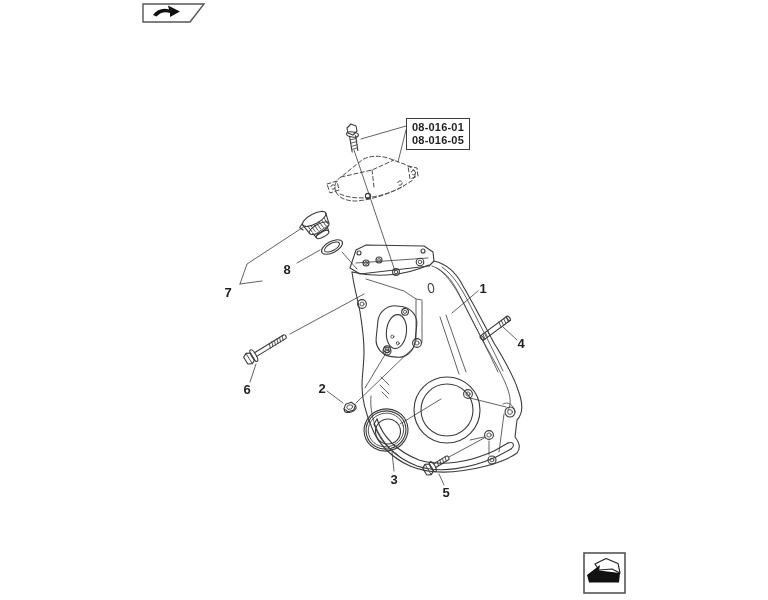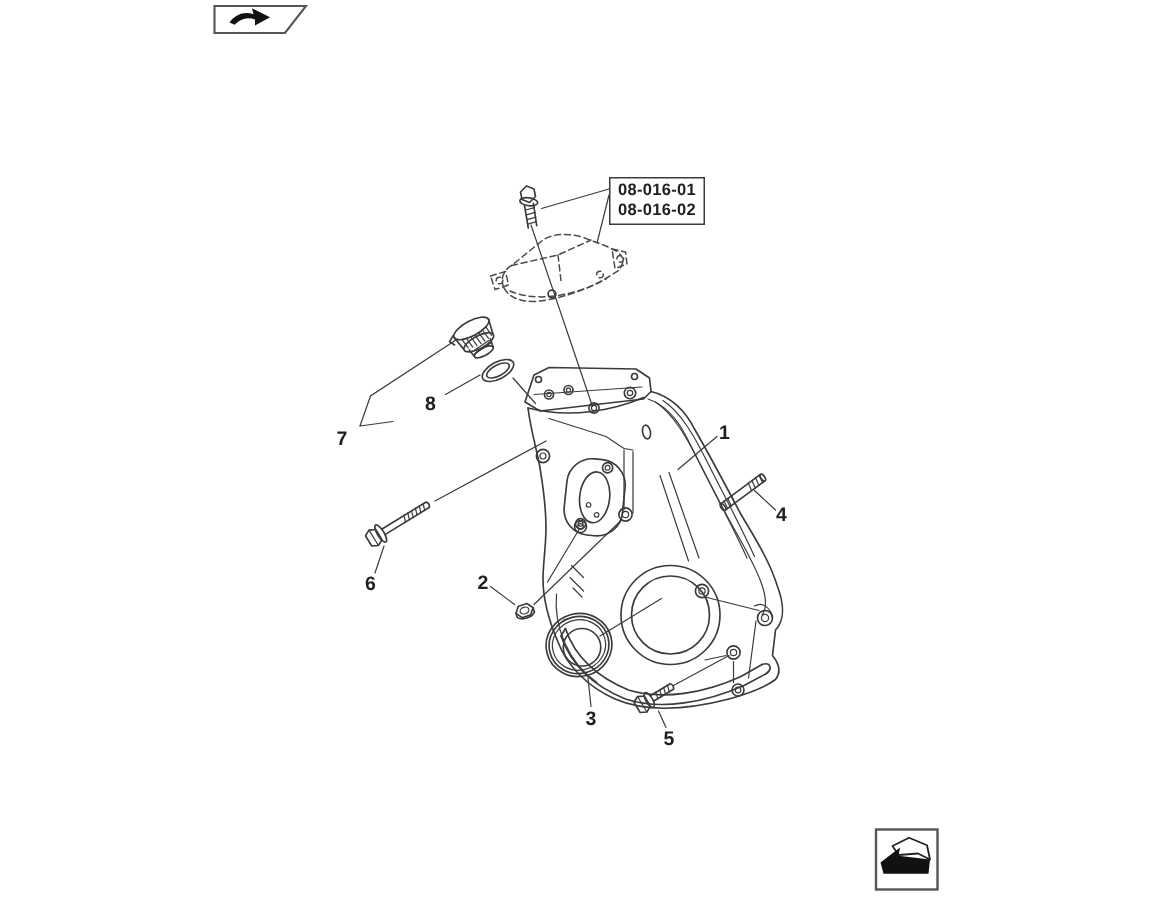--- a/index.html
+++ b/index.html
@@ -194,21 +194,21 @@
       <path class="thin" d="M444,485 L439,474"></path>
       <path class="thin" d="M250,382 L256,364"></path>
       <path class="thin" d="M240,284 L247,264 L305,226"></path>
       <path class="thin" d="M240,284 L262,281"></path>
       <path class="thin" d="M297,263 L320,250"></path>
     </g>
   </svg>
 
   <div class="refbox">
     <div>08-016-01</div>
-    <div>08-016-02</div>
+    <div>08-016-05</div>
   </div>
 
   <div class="callout" style="left:483px;top:288px">1</div>
   <div class="callout" style="left:322px;top:388px">2</div>
   <div class="callout" style="left:394px;top:479px">3</div>
   <div class="callout" style="left:521px;top:343px">4</div>
   <div class="callout" style="left:446px;top:492px">5</div>
   <div class="callout" style="left:247px;top:389px">6</div>
   <div class="callout" style="left:228px;top:292px">7</div>
   <div class="callout" style="left:287px;top:269px">8</div>

